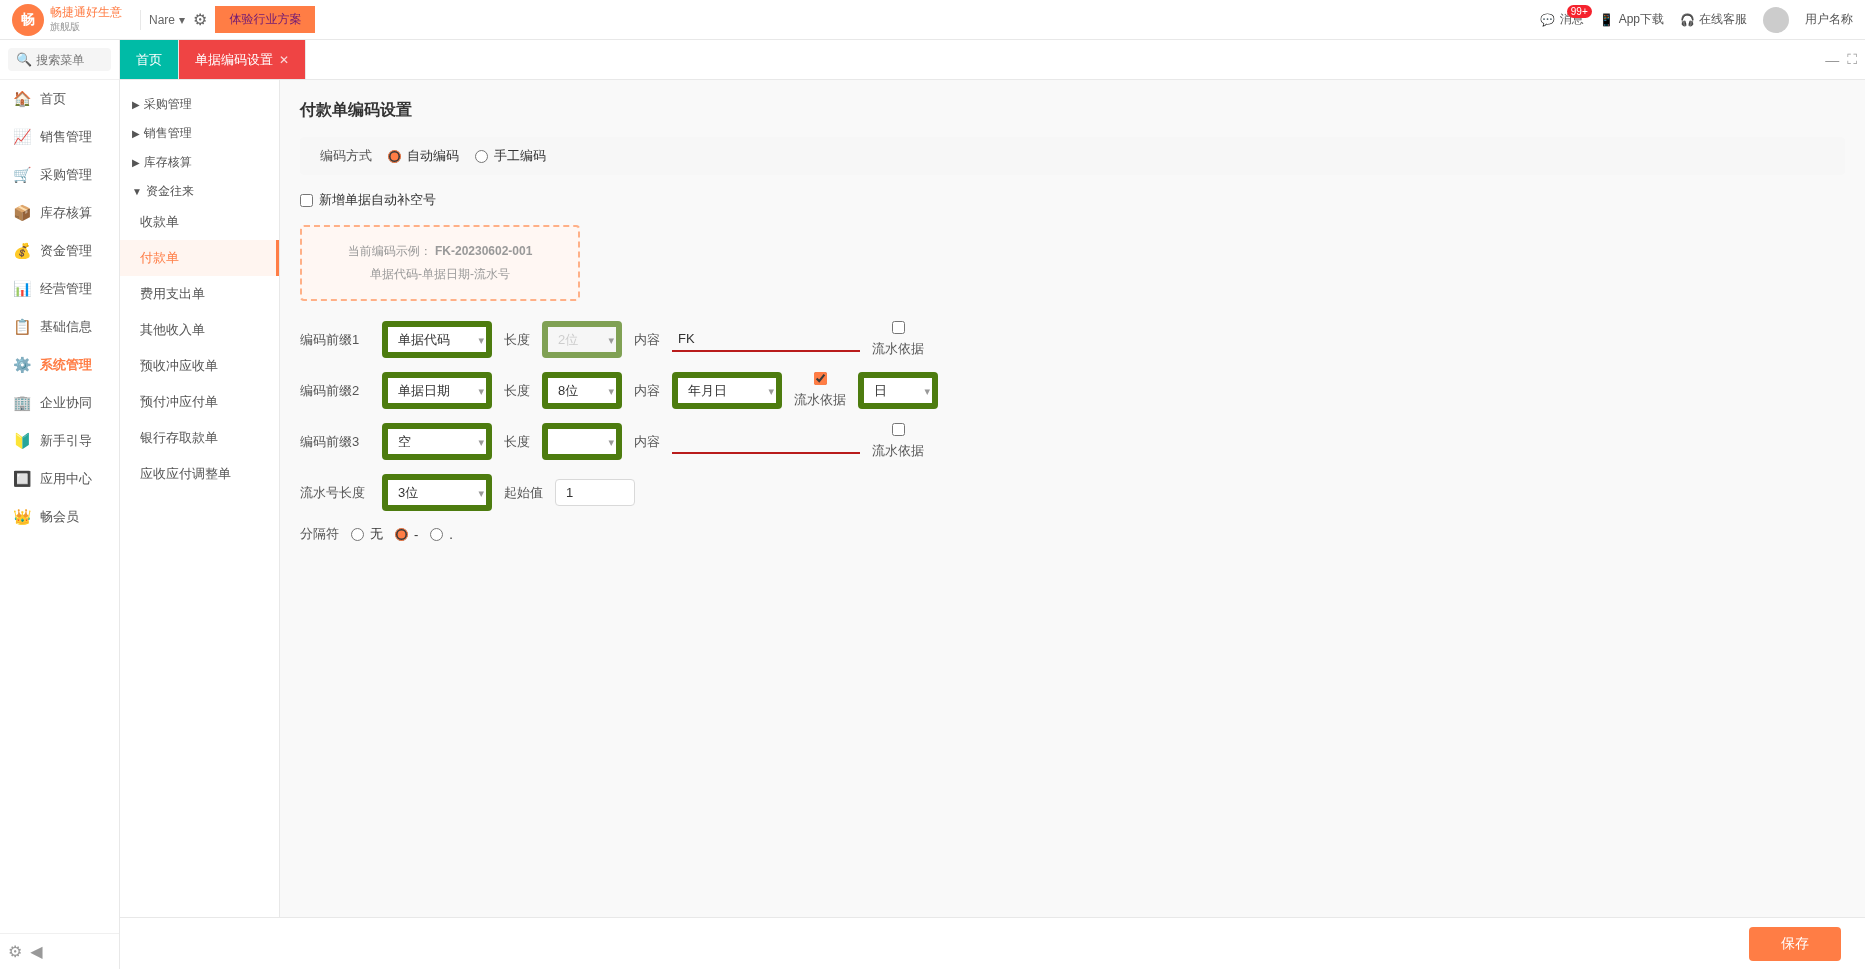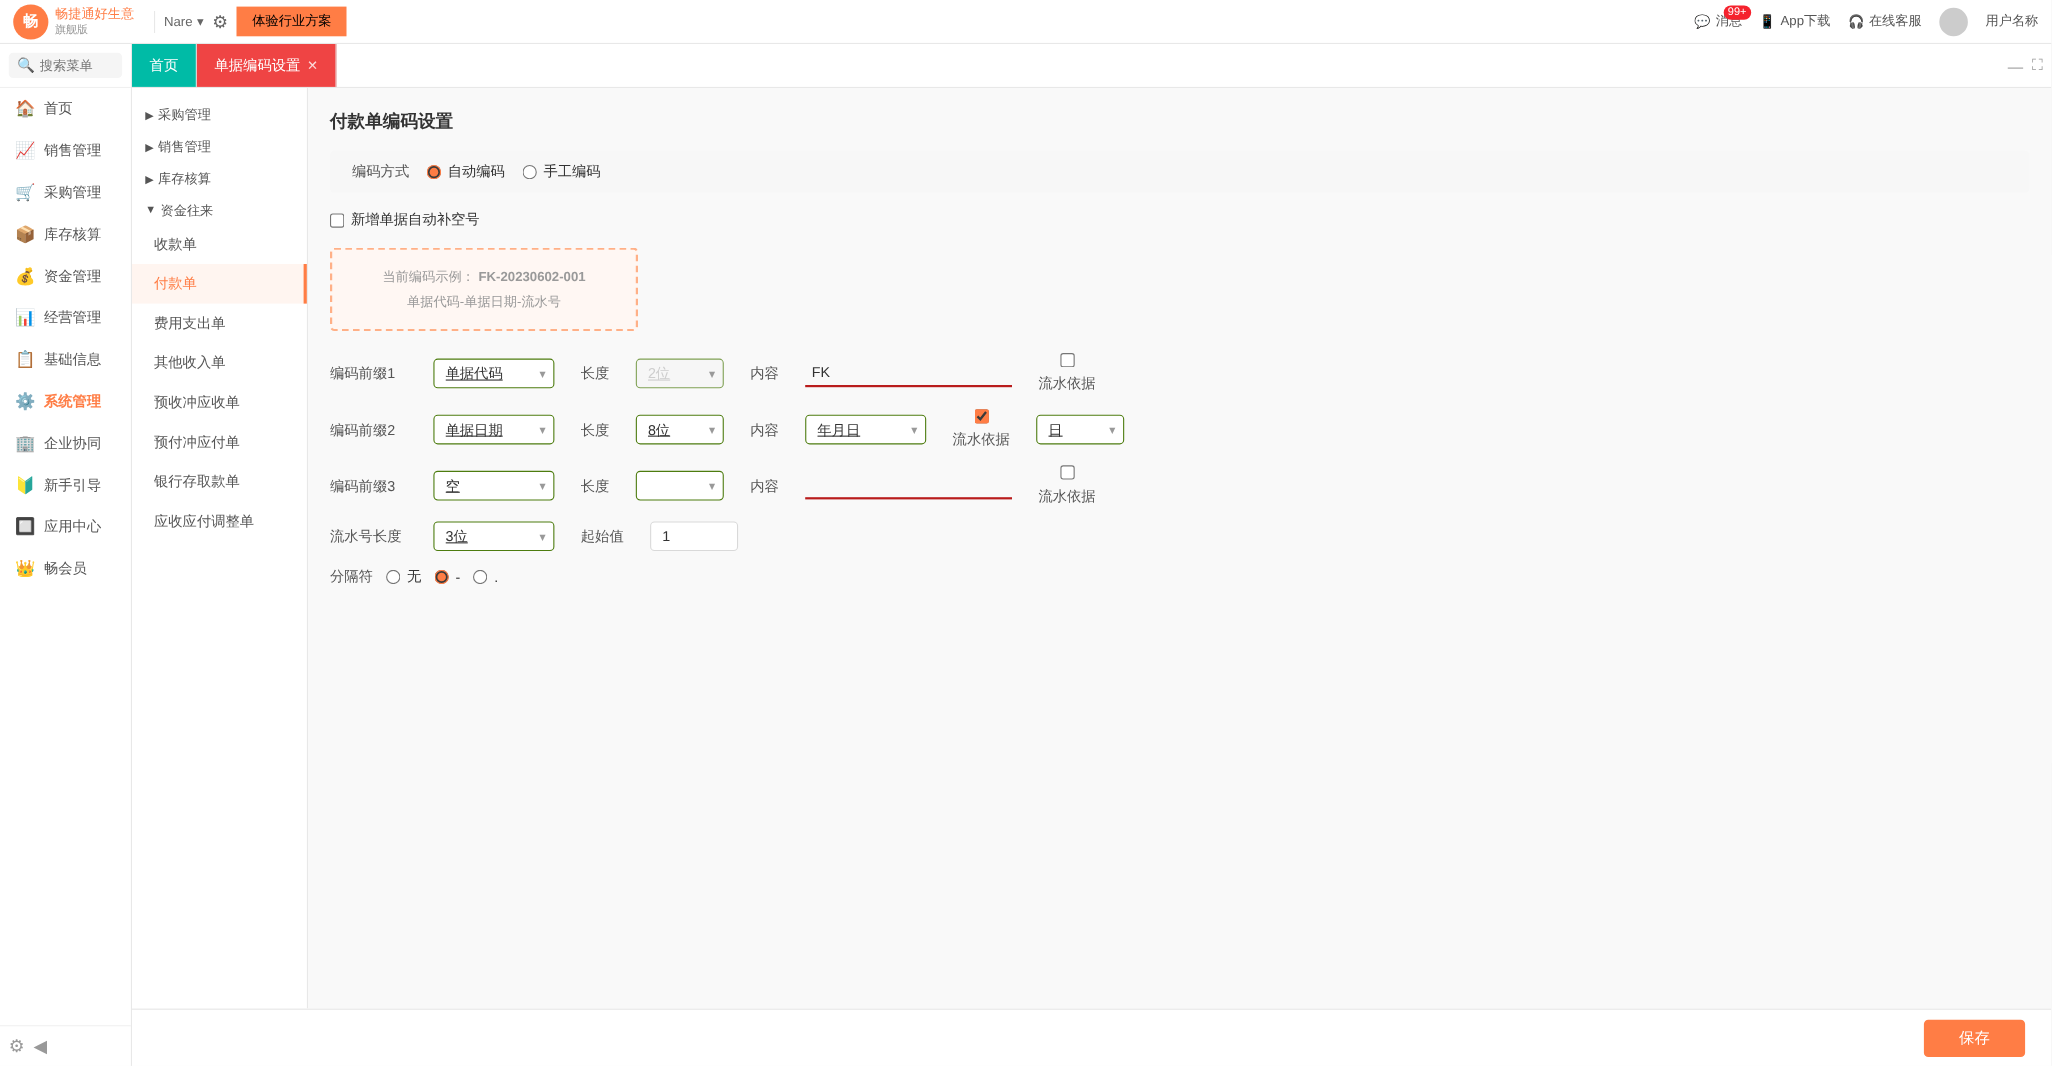--- a/index.html
+++ b/index.html
@@ -9,21 +9,21 @@
     .topbar { height: 40px; background: #fff; border-bottom: 1px solid #e8e8e8; display: flex; align-items: center; padding: 0 12px; gap: 8px; flex-shrink: 0; }
     .topbar-logo { display: flex; align-items: center; gap: 6px; width: 120px; }
     .logo-icon { width: 32px; height: 32px; background: #ff7d45; border-radius: 50%; display: flex; align-items: center; justify-content: center; color: white; font-size: 14px; font-weight: bold; }
     .logo-text { font-size: 12px; color: #ff7d45; line-height: 1.2; }
     .logo-sub { font-size: 10px; color: #999; }
     .topbar-divider { width: 1px; height: 20px; background: #e8e8e8; }
     .topbar-nav { display: flex; align-items: center; gap: 4px; }
     .topbar-nav span { font-size: 12px; color: #666; cursor: pointer; }
     .topbar-chevron { color: #999; font-size: 10px; }
     .topbar-gear { color: #666; cursor: pointer; font-size: 16px; }
-    .topbar-btn { background: #ff7d45; color: #000000; border: none; border-radius: 0; padding: 5px 14px; font-size: 12px; cursor: pointer; }
+    .topbar-btn { background: #ff7d45; color: #701a75; border: none; border-radius: 0; padding: 5px 14px; font-size: 12px; cursor: pointer; }
     .topbar-right { margin-left: auto; display: flex; align-items: center; gap: 16px; }
     .topbar-right-item { display: flex; align-items: center; gap: 4px; font-size: 12px; color: #555; cursor: pointer; position: relative; }
     .badge { background: #f5222d; color: white; font-size: 10px; border-radius: 8px; padding: 1px 4px; position: absolute; top: -6px; right: -8px; }
     .topbar-avatar { width: 26px; height: 26px; background: #ccc; border-radius: 50%; }
     .topbar-username { font-size: 12px; color: #555; }
 
     
     .main-layout { display: flex; flex: 1; overflow: hidden; }
 
     
@@ -73,23 +73,23 @@
 
     
     .checkbox-row { display: flex; align-items: center; gap: 6px; margin-bottom: 16px; font-size: 13px; color: #333; }
     .checkbox-row input[type=checkbox] { cursor: pointer; }
 
     
     .code-preview { border: 2px dashed #ffb087; background: #fff7f3; border-radius: 4px; padding: 16px 24px; display: inline-block; margin-bottom: 20px; text-align: center; min-width: 280px; }
     .code-preview-label { font-size: 12px; color: #999; margin-bottom: 6px; }
 
     
-    .form-row { display: flex; align-items: center; gap: 24px; margin-bottom: 14px; flex-wrap: wrap; }
+    .form-row { display: flex; align-items: center; gap: 12px; margin-bottom: 14px; flex-wrap: wrap; }
     .form-label { font-size: 13px; color: #555; width: 70px; flex-shrink: 0; }
-    .form-select { border: 1px solid #4d7c0f; border-radius: 4px; padding: 5px 28px 5px 10px; font-size: 13px; color: #333; background: #fff; appearance: none; cursor: pointer; position: relative; min-width: 110px; text-decoration: underline; }
+    .form-select { border: 6px solid #4d7c0f; border-radius: 4px; padding: 5px 28px 5px 10px; font-size: 13px; color: #333; background: #fff; appearance: none; cursor: pointer; position: relative; min-width: 110px; }
     .select-wrapper { position: relative; display: inline-block; }
     .select-wrapper::after { content: '▾'; position: absolute; right: 8px; top: 50%; transform: translateY(-50%); color: #999; font-size: 11px; pointer-events: none; }
     .form-select-sm { min-width: 80px; }
     .form-input { border: 1px solid #d9d9d9; border-radius: 4px; padding: 5px 10px; font-size: 13px; color: #333; background: #fff; min-width: 80px; }
     .form-content-input { border: none; border-bottom: 2px solid #b91c1c; padding: 4px 6px; font-size: 13px; color: #333; background: transparent; min-width: 60px; outline: none; }
     .form-text { font-size: 13px; color: #555; }
     .liushui-checkbox { display: flex; align-items: center; gap: 6px; font-size: 13px; color: #555; cursor: pointer; flex-direction: column; }
     .liushui-checkbox input[type=checkbox] { accent-color: #ff7d45; cursor: pointer; }
 
     

